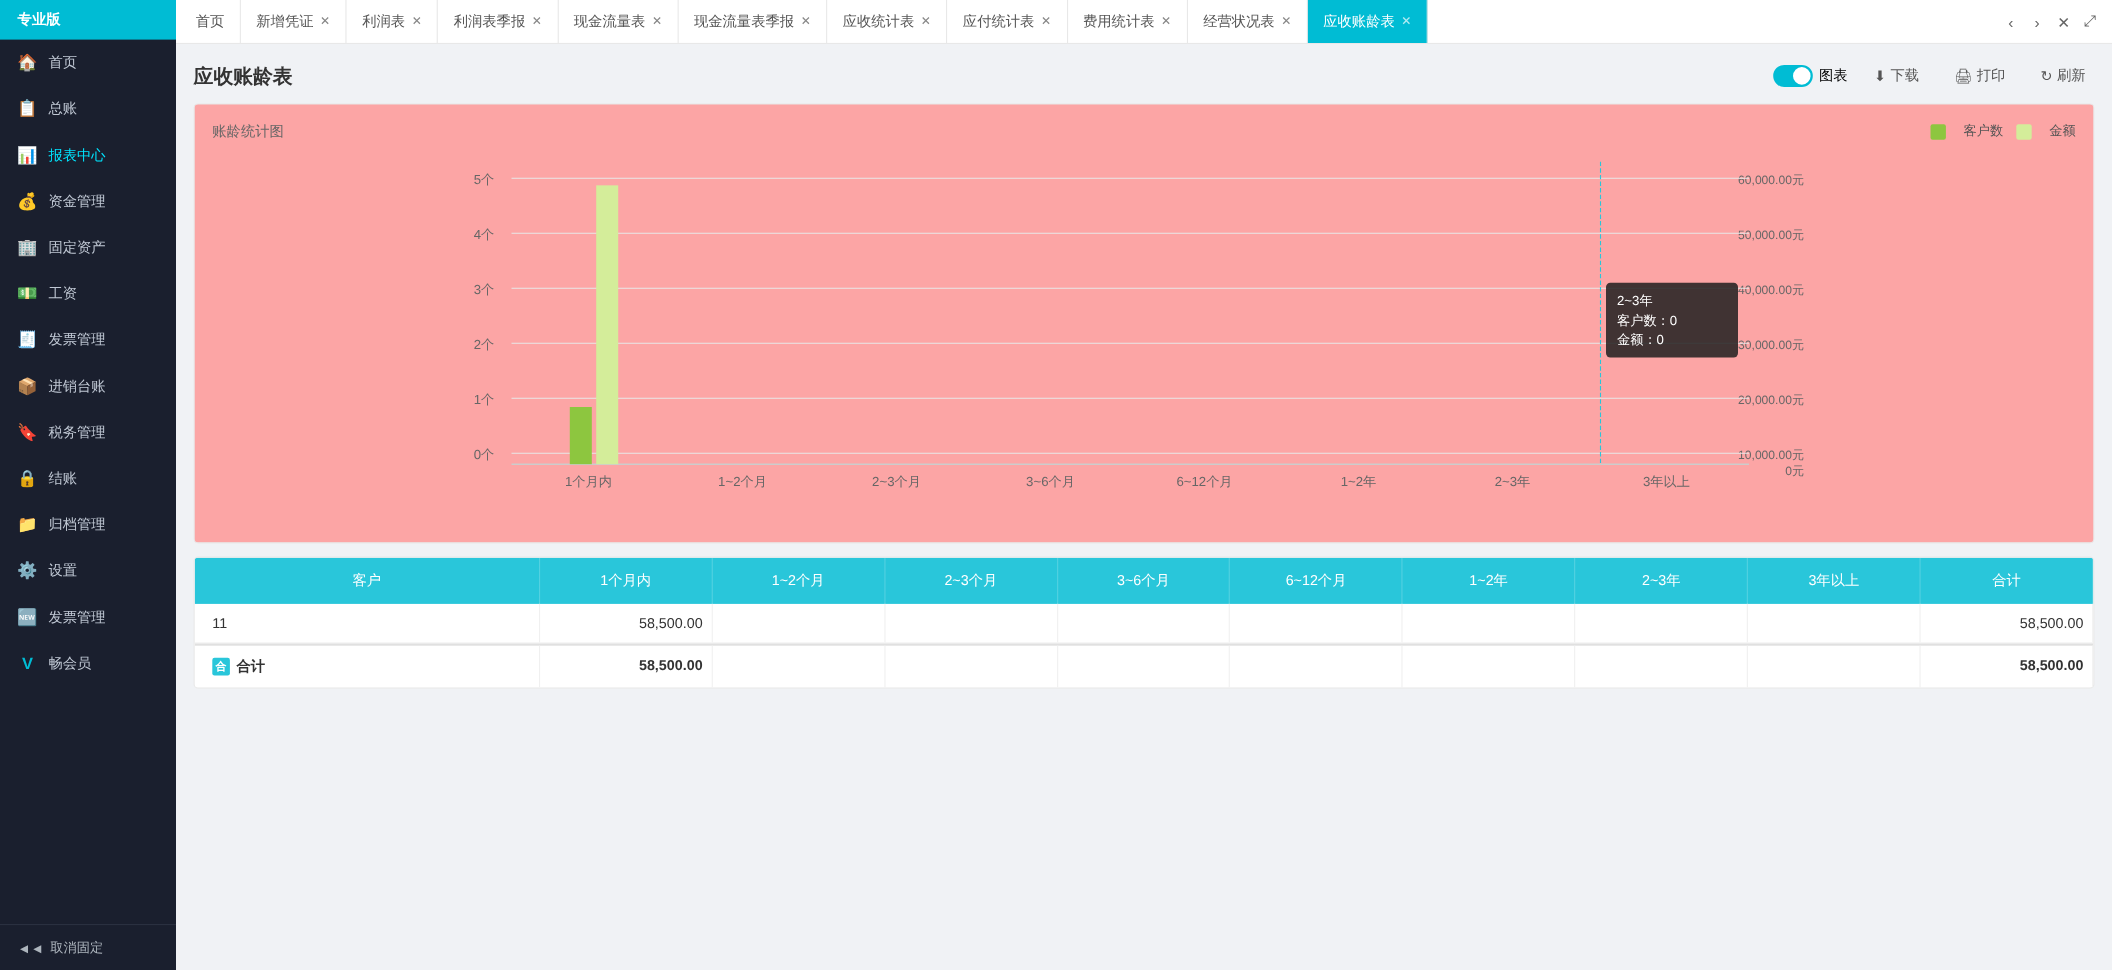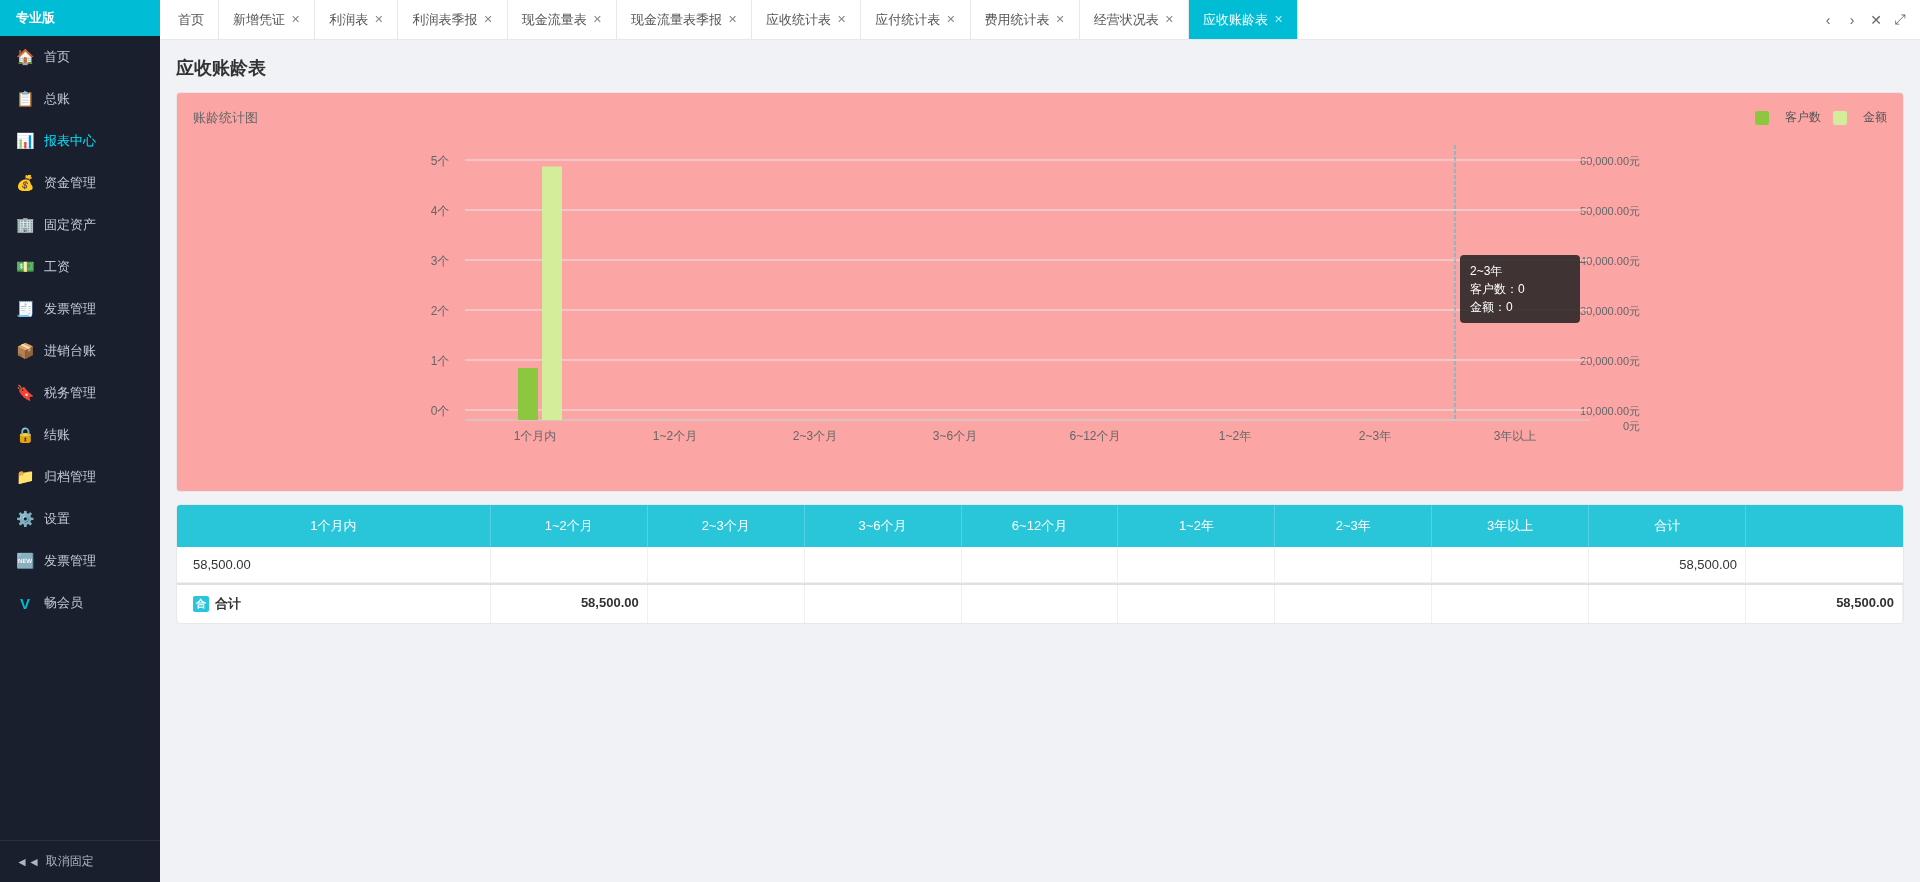--- a/index.html
+++ b/index.html
@@ -393,20 +393,40 @@
       <div class="tab-nav-btn">›</div>
       <div class="tab-nav-btn">✕</div>
       <div class="tab-nav-btn">⤢</div>
     </div>
   </div>
 
   <div class="content">
 
     <div class="page-header">
       <div class="page-title">应收账龄表</div>
+      <div class="header-actions">
+        <div class="toggle-switch">
+          <div class="toggle-track">
+            <div class="toggle-thumb"></div>
+          </div>
+          <span>图表</span>
+        </div>
+        <div class="action-btn">
+          <span>⬇</span>
+          <span>下载</span>
+        </div>
+        <div class="action-btn">
+          <span>🖨</span>
+          <span>打印</span>
+        </div>
+        <div class="action-btn">
+          <span>↻</span>
+          <span>刷新</span>
+        </div>
+      </div>
     </div>
 
     <div class="chart-container">
       <div class="chart-title">账龄统计图</div>
       <div class="chart-legend">
         <div class="legend-item">
           <div class="legend-color" style="background:#8dc63f;"></div>
           <span>客户数</span>
         </div>
         <div class="legend-item">
@@ -460,32 +480,34 @@
           <rect x="1050" y="120" width="120" height="68" rx="4" fill="rgba(30,30,30,0.85)"></rect>
           <text x="1060" y="140" font-size="12" fill="white">2~3年</text>
           <text x="1060" y="158" font-size="12" fill="white">客户数：0</text>
           <text x="1060" y="176" font-size="12" fill="white">金额：0</text>
         </svg>
       </div>
     </div>
 
     <div class="data-table">
       <div class="table-header">
+        <div class="table-header-cell">客户</div>
         <div class="table-header-cell">1个月内</div>
         <div class="table-header-cell">1~2个月</div>
         <div class="table-header-cell">2~3个月</div>
         <div class="table-header-cell">3~6个月</div>
         <div class="table-header-cell">6~12个月</div>
         <div class="table-header-cell">1~2年</div>
         <div class="table-header-cell">2~3年</div>
         <div class="table-header-cell">3年以上</div>
         <div class="table-header-cell">合计</div>
       </div>
 
       <div class="table-row">
+        <div class="table-cell">11</div>
         <div class="table-cell">58,500.00</div>
         <div class="table-cell"></div>
         <div class="table-cell"></div>
         <div class="table-cell"></div>
         <div class="table-cell"></div>
         <div class="table-cell"></div>
         <div class="table-cell"></div>
         <div class="table-cell"></div>
         <div class="table-cell">58,500.00</div>
       </div>

